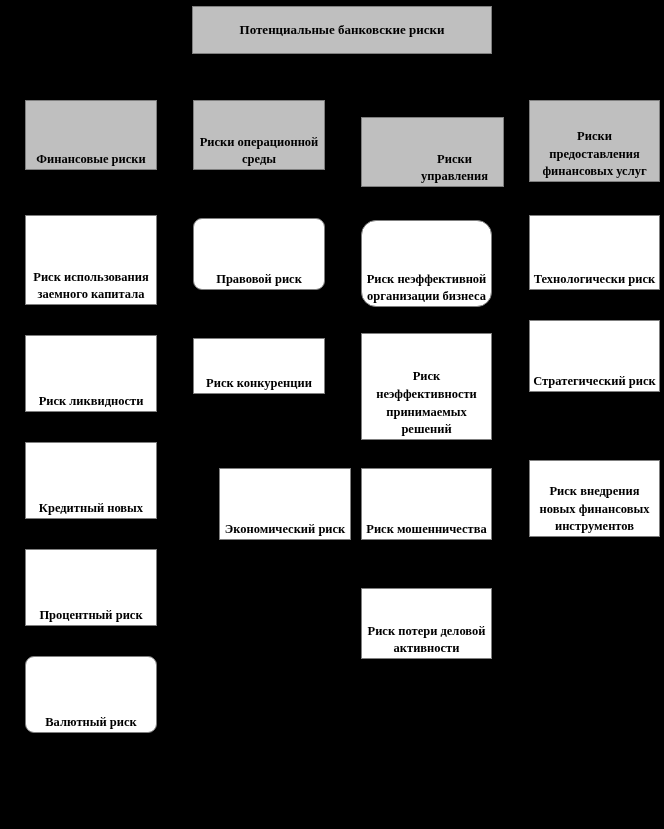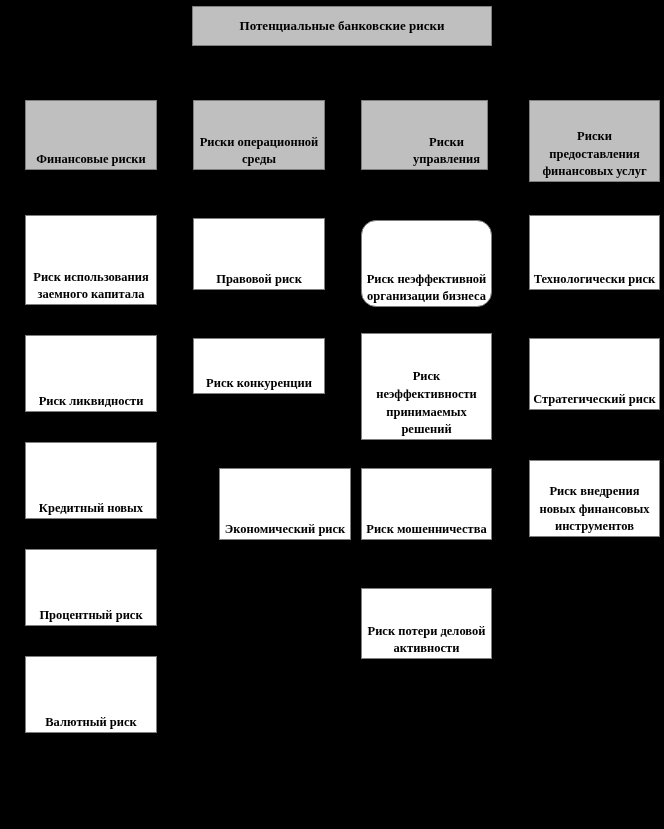--- a/index.html
+++ b/index.html
@@ -50,28 +50,28 @@
     background: #bfbfbf;
     font-size: 12.5px;
     padding-top: 7px;
   }
   .node.risk-node {
     background: #ffffff;
     font-size: 12.5px;
     padding-top: 7px;
   }
   .node.risk-node.pad-lg { padding-top: 14px; }
-  .node.risk-node.pad-xl { padding-top: 22px; }
+  .node.risk-node.pad-xl { padding-top: 22px; border-radius: 9px; }
 </style>
 </head>
 <body>
 
 <div id="diagram-canvas">
 
-  <div class="node title-node" style="left:192px; top:6px; width:300px; height:40px;">
+  <div class="node title-node" style="left:192px; top:6px; width:300px; height:48px;">
     <span class="node-label">Потенциальные банковские риски</span>
   </div>
 
   <div class="node category-node" style="left:25px; top:100px; width:132px; height:70px;">
     <span class="node-label">Финансовые риски</span>
   </div>
   <div class="node risk-node pad-lg" style="left:25px; top:335px; width:132px; height:77px;">
     <span class="node-label">Риск ликвидности</span>
   </div>
   <div class="node risk-node" style="left:25px; top:215px; width:132px; height:90px;">
@@ -93,21 +93,21 @@
   <div class="node risk-node pad-xl" style="left:193px; top:218px; width:132px; height:72px;">
     <span class="node-label">Правовой риск</span>
   </div>
   <div class="node risk-node pad-lg" style="left:193px; top:338px; width:132px; height:56px;">
     <span class="node-label">Риск конкуренции</span>
   </div>
   <div class="node risk-node pad-lg" style="left:193px; top:468px; width:132px; height:72px;margin-left:26px;">
     <span class="node-label">Экономический риск</span>
   </div>
 
-  <div class="node category-node" style="left:361px; top:100px; width:127px; height:70px;padding-left:44px;">
+  <div class="node category-node" style="left:361px; top:117px; width:143px; height:70px;padding-left:44px;">
     <span class="node-label">Риски управления</span>
   </div>
   <div class="node risk-node" style="left:361px; top:220px; width:131px; height:87px;border-radius:15px;">
     <span class="node-label">Риск неэффективной организации бизнеса</span>
   </div>
   <div class="node risk-node" style="left:361px; top:333px; width:131px; height:107px;">
     <span class="node-label">Риск неэффективности принимаемых решений</span>
   </div>
   <div class="node risk-node pad-lg" style="left:361px; top:468px; width:131px; height:72px;">
     <span class="node-label">Риск мошенничества</span>
@@ -115,20 +115,20 @@
   <div class="node risk-node pad-lg" style="left:361px; top:588px; width:131px; height:71px;">
     <span class="node-label">Риск потери деловой активности</span>
   </div>
 
   <div class="node category-node" style="left:529px; top:100px; width:131px; height:82px;">
     <span class="node-label">Риски предоставления финансовых услуг</span>
   </div>
   <div class="node risk-node pad-lg" style="left:529px; top:215px; width:131px; height:75px;">
     <span class="node-label">Технологически риск</span>
   </div>
-  <div class="node risk-node pad-lg" style="left:529px; top:338px; width:131px; height:72px;">
+  <div class="node risk-node pad-lg" style="left:529px; top:320px; width:131px; height:72px;">
     <span class="node-label">Стратегический риск</span>
   </div>
   <div class="node risk-node" style="left:529px; top:460px; width:131px; height:77px;">
     <span class="node-label">Риск внедрения новых финансовых инструментов</span>
   </div>
 
 </div>
 
 </body></html>

